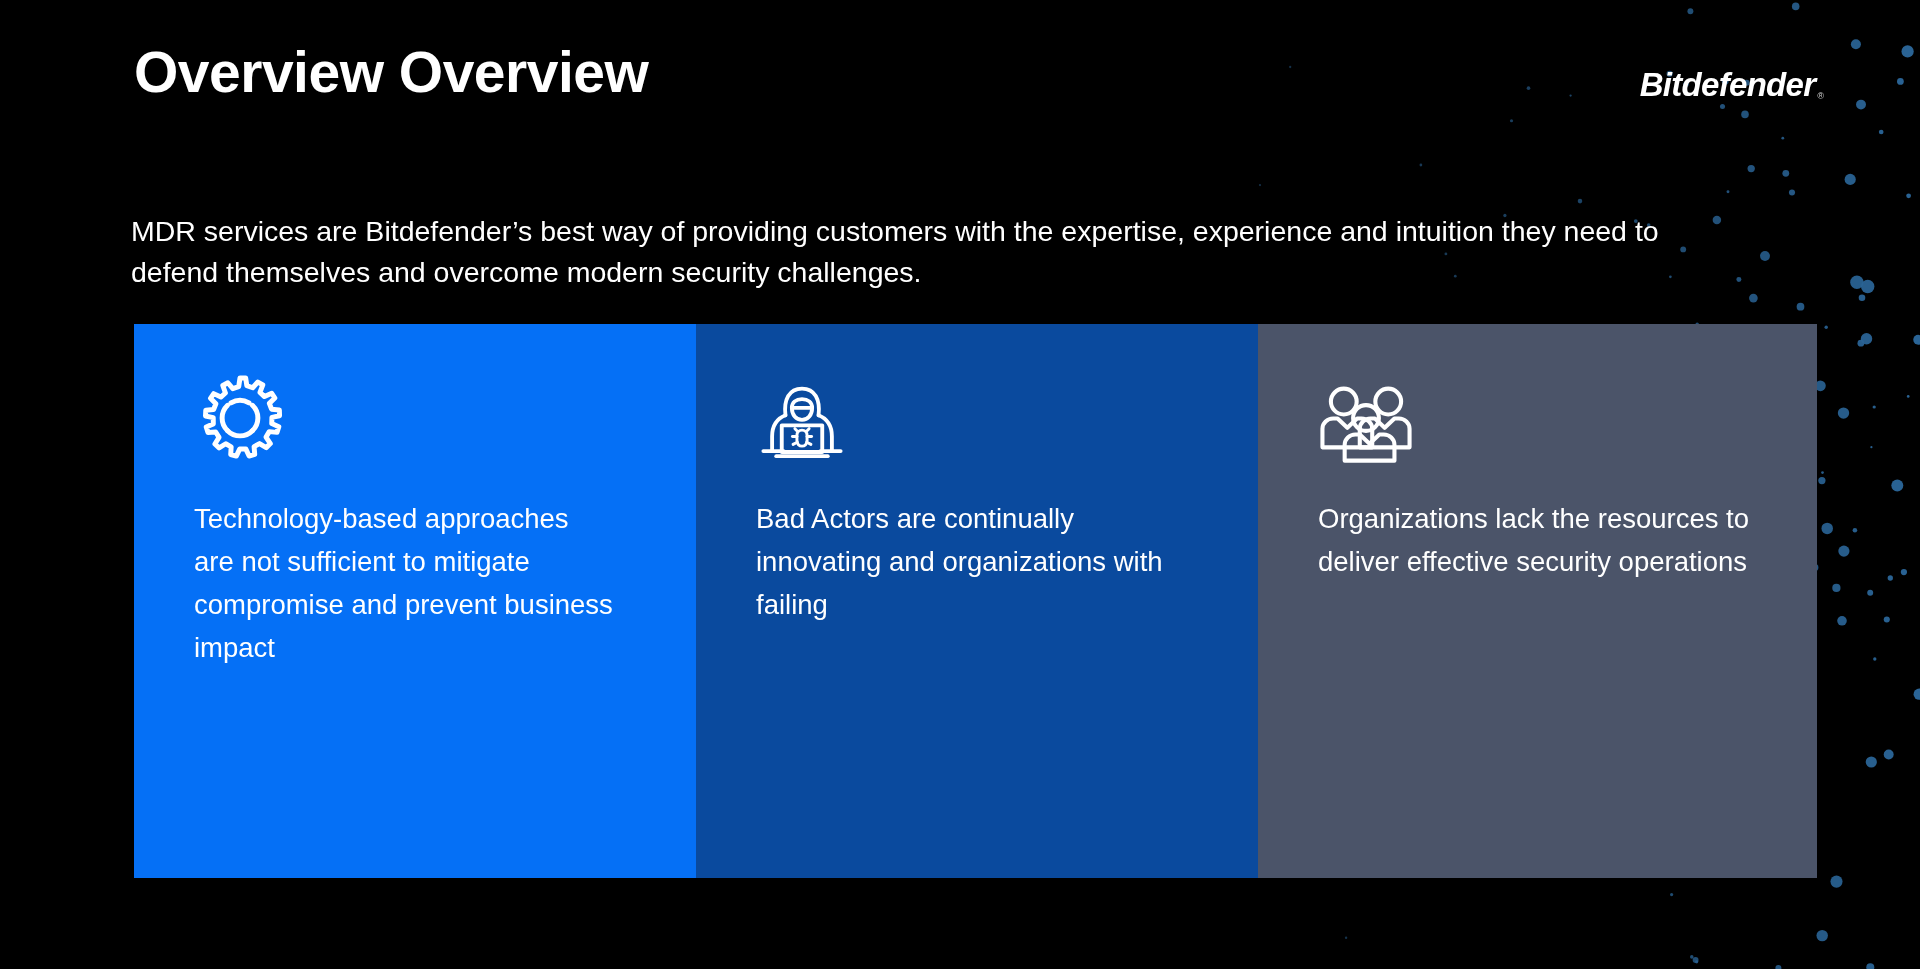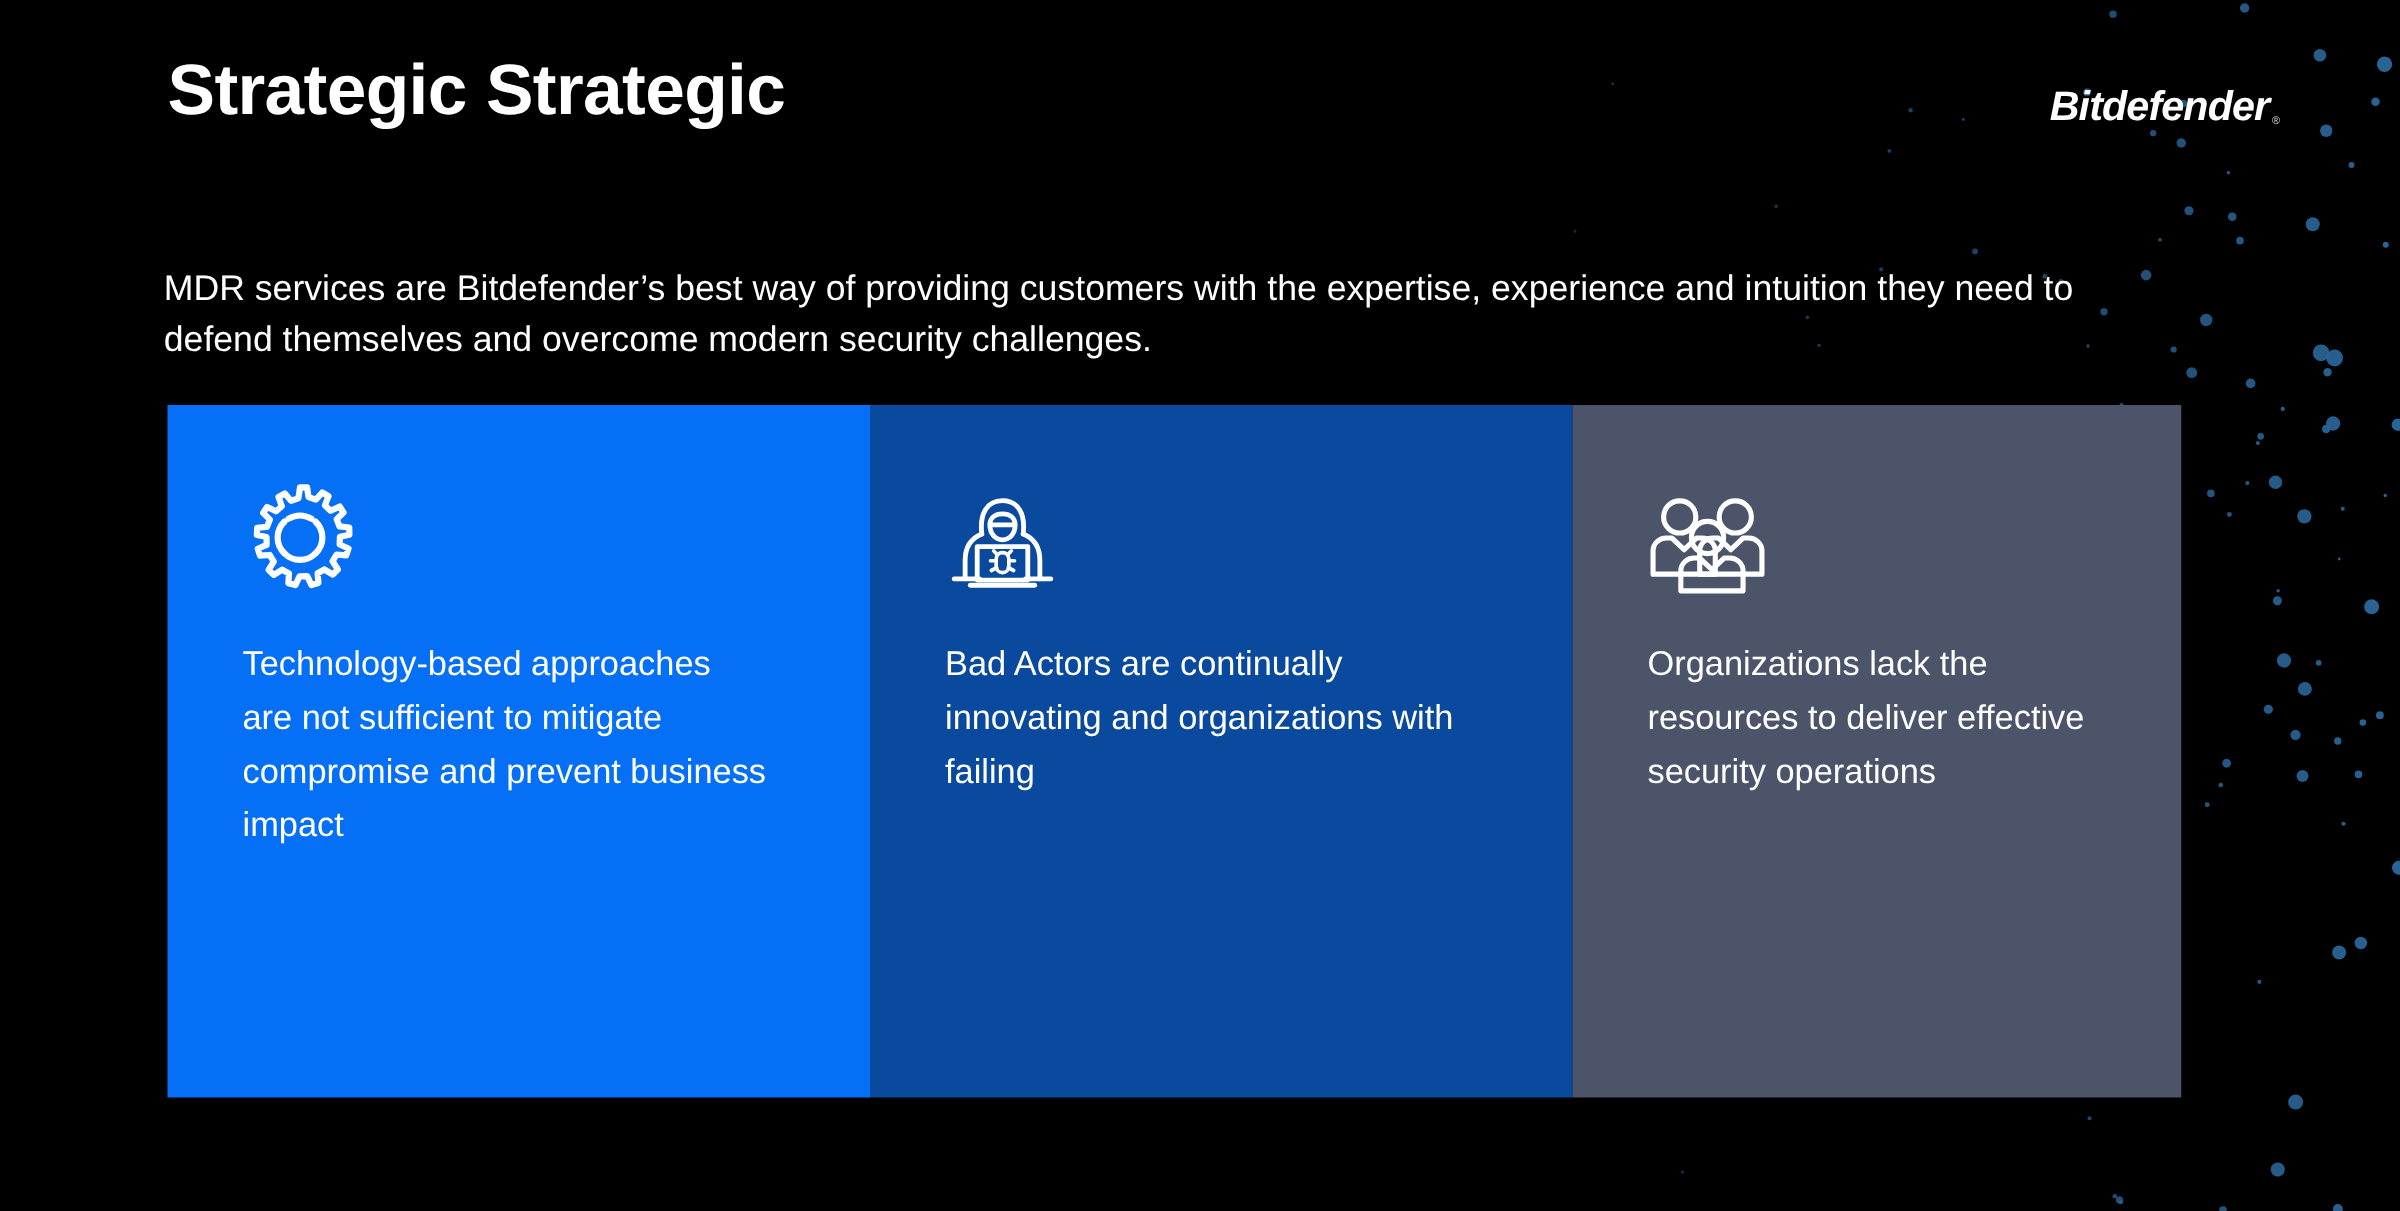--- a/index.html
+++ b/index.html
@@ -86,26 +86,26 @@
     top: 324px;
     width: 1689px;
     height: 554px;
     display: flex;
     z-index: 2;
   }
 
   .card {
     height: 100%;
     position: relative;
-    padding: 60px 52px 0 60px;
+    padding: 48px 52px 0 60px;
     overflow: hidden;
   }
   .card.card-0 { width: 562px; }
   .card.card-1 { width: 562px; }
-  .card.card-2 { width: 487px; }
+  .card.card-2 { width: 559px; }
 
   .card-icon {
     height: 92px;
     display: flex;
     align-items: center;
     margin-bottom: 34px;
   }
   .card-icon svg { display: block; }
 
   .card-text {
@@ -241,21 +241,21 @@
     <circle cx="491.4" cy="506.5" r="3.24" fill="#2a6496" opacity="0.77"></circle>
     <circle cx="409.2" cy="536.9" r="2.21" fill="#2a6496" opacity="0.70"></circle>
     <circle cx="487.0" cy="462.4" r="3.51" fill="#2a6496" opacity="0.77"></circle>
     <circle cx="491.8" cy="956.9" r="1.78" fill="#2a6496" opacity="0.77"></circle>
     <circle cx="370.6" cy="95.6" r="1.16" fill="#2a6496" opacity="0.67"></circle>
     <circle cx="660.9" cy="343.2" r="3.41" fill="#2a6496" opacity="0.94"></circle>
     <circle cx="276.0" cy="711.9" r="1.25" fill="#2a6496" opacity="0.59"></circle>
     <circle cx="403.3" cy="688.1" r="2.26" fill="#2a6496" opacity="0.69"></circle>
   </svg>
 
-<div class="slide-title">Strategic Strategic</div>
+<div class="slide-title">Overview Overview</div>
 
 <div class="brand-logo">
   <span class="brand-logo-text">Bitdefender</span>
   <span class="brand-logo-mark">®</span>
 </div>
 
 <div class="slide-subtitle">MDR services are Bitdefender’s best way of providing customers with the expertise, experience and intuition they need to defend themselves and overcome modern security challenges.</div>
 
 <div class="card-band">
 

